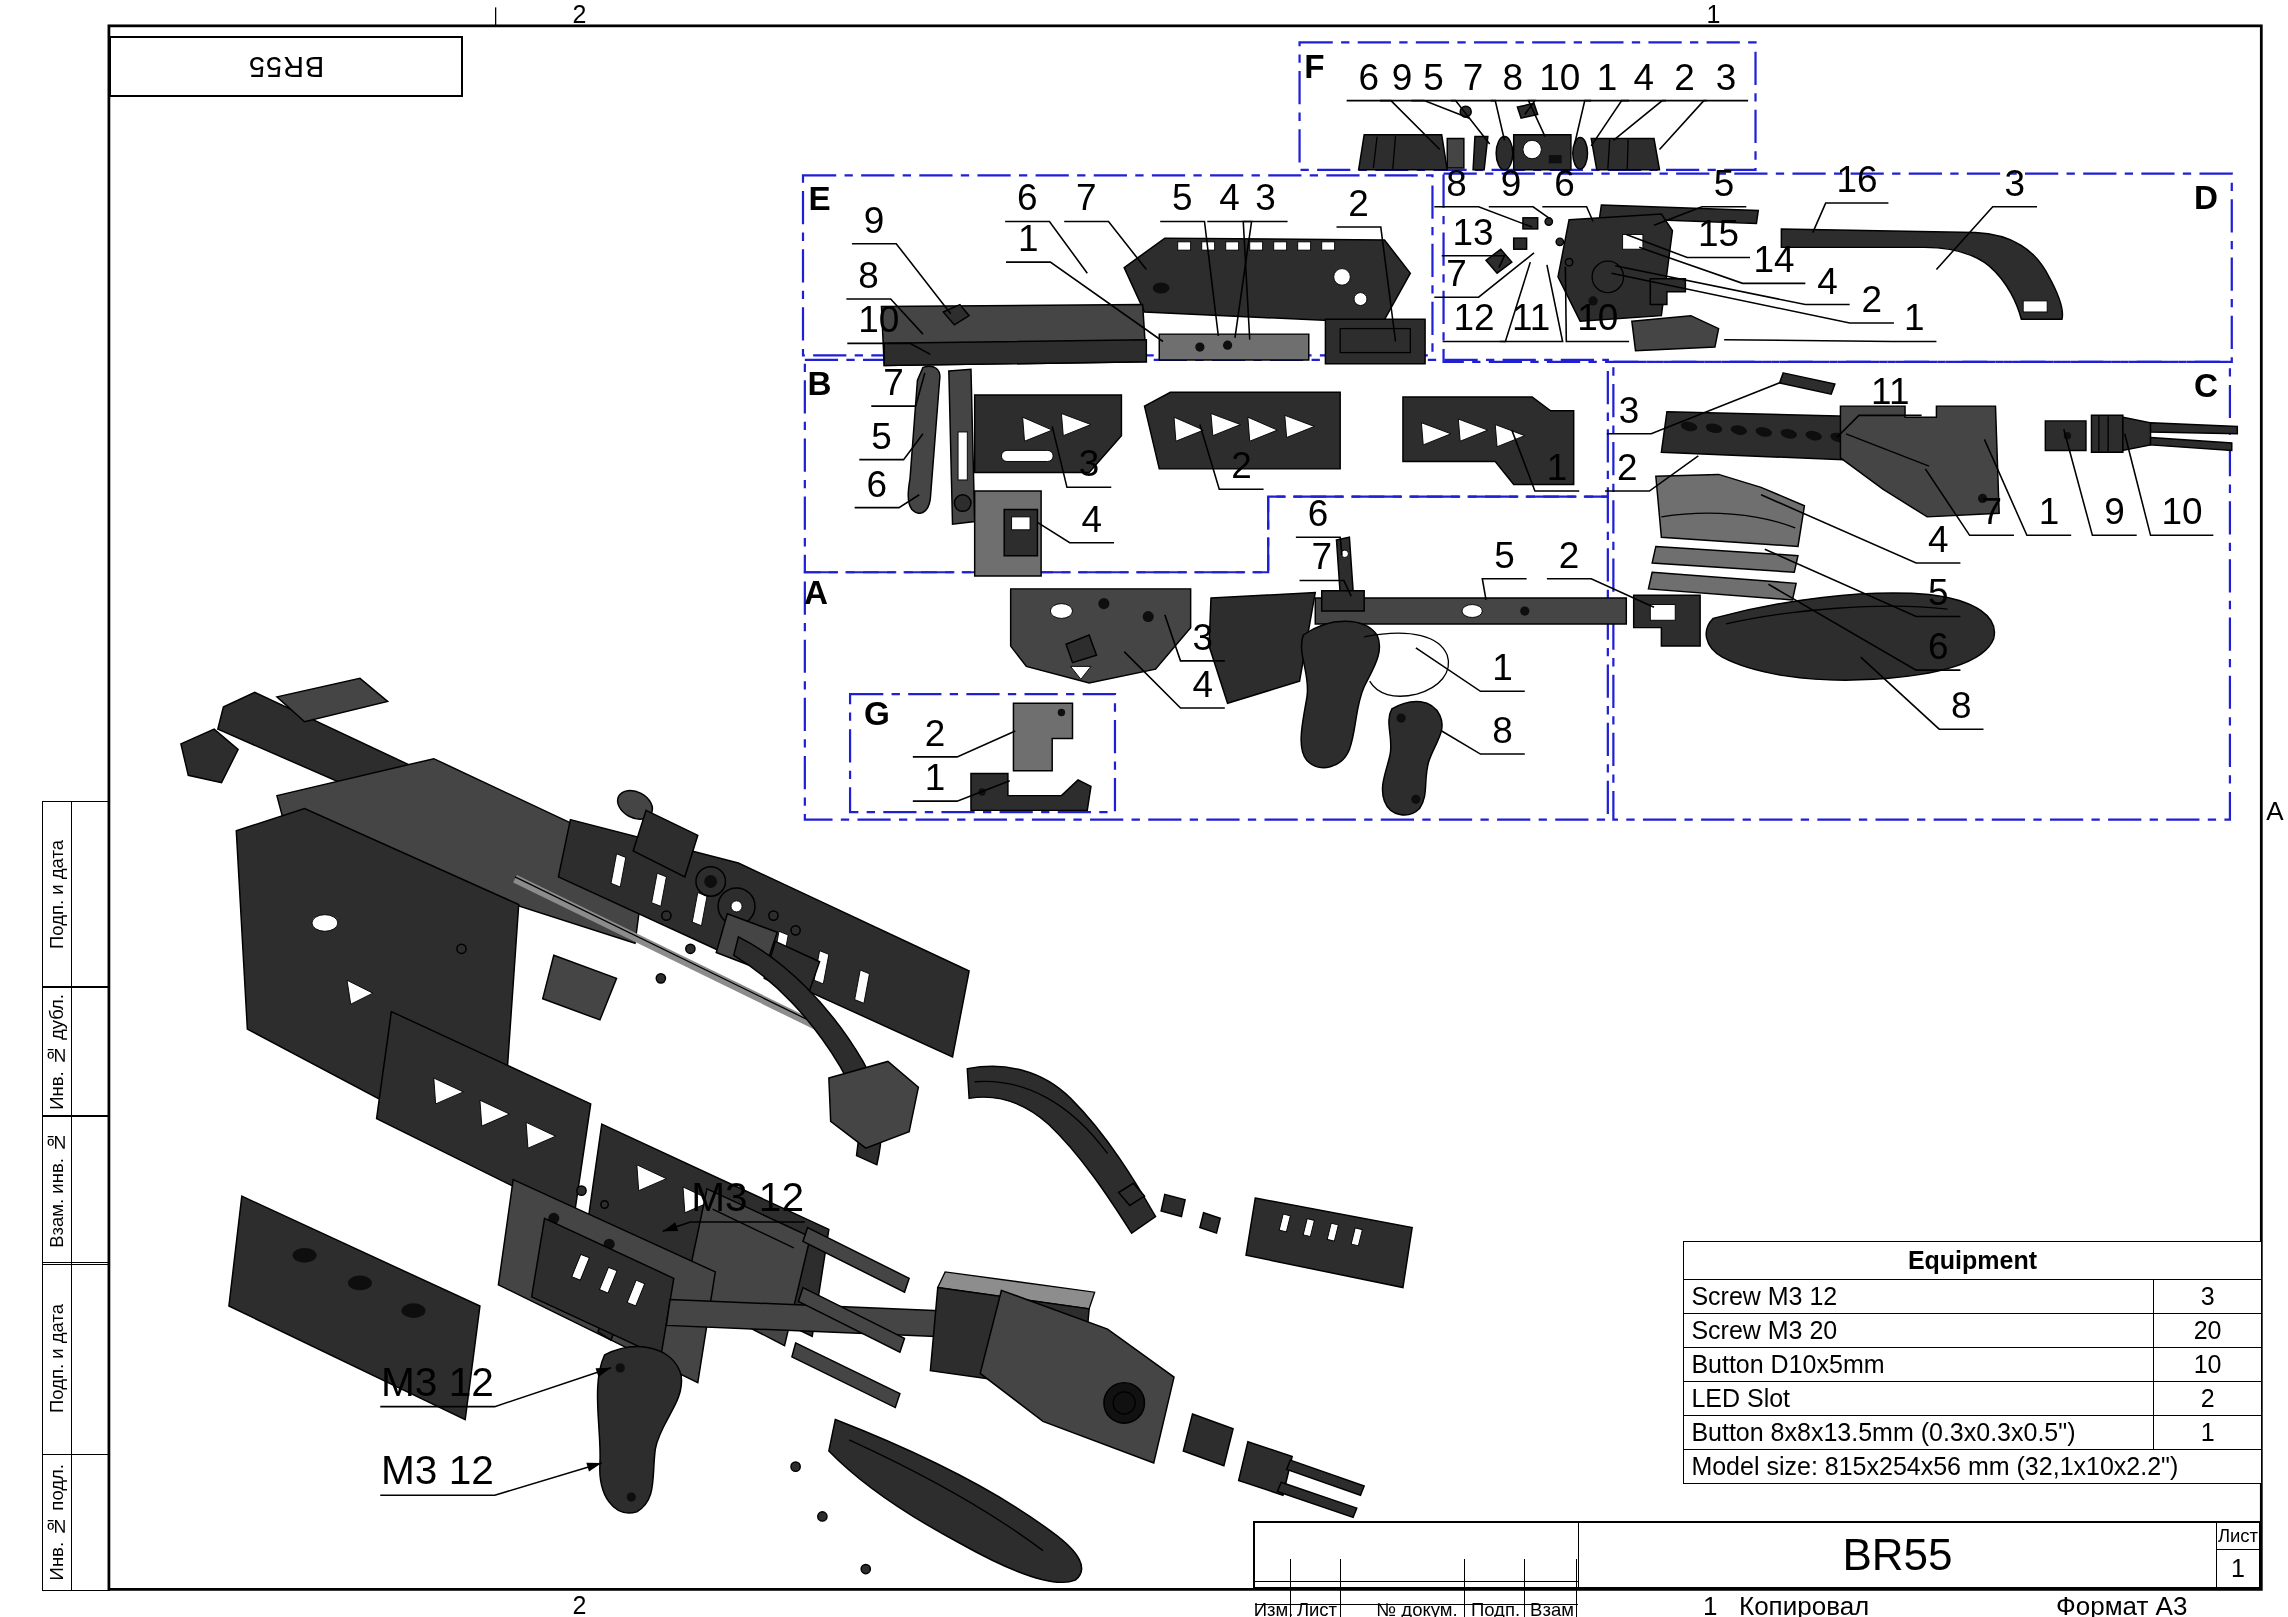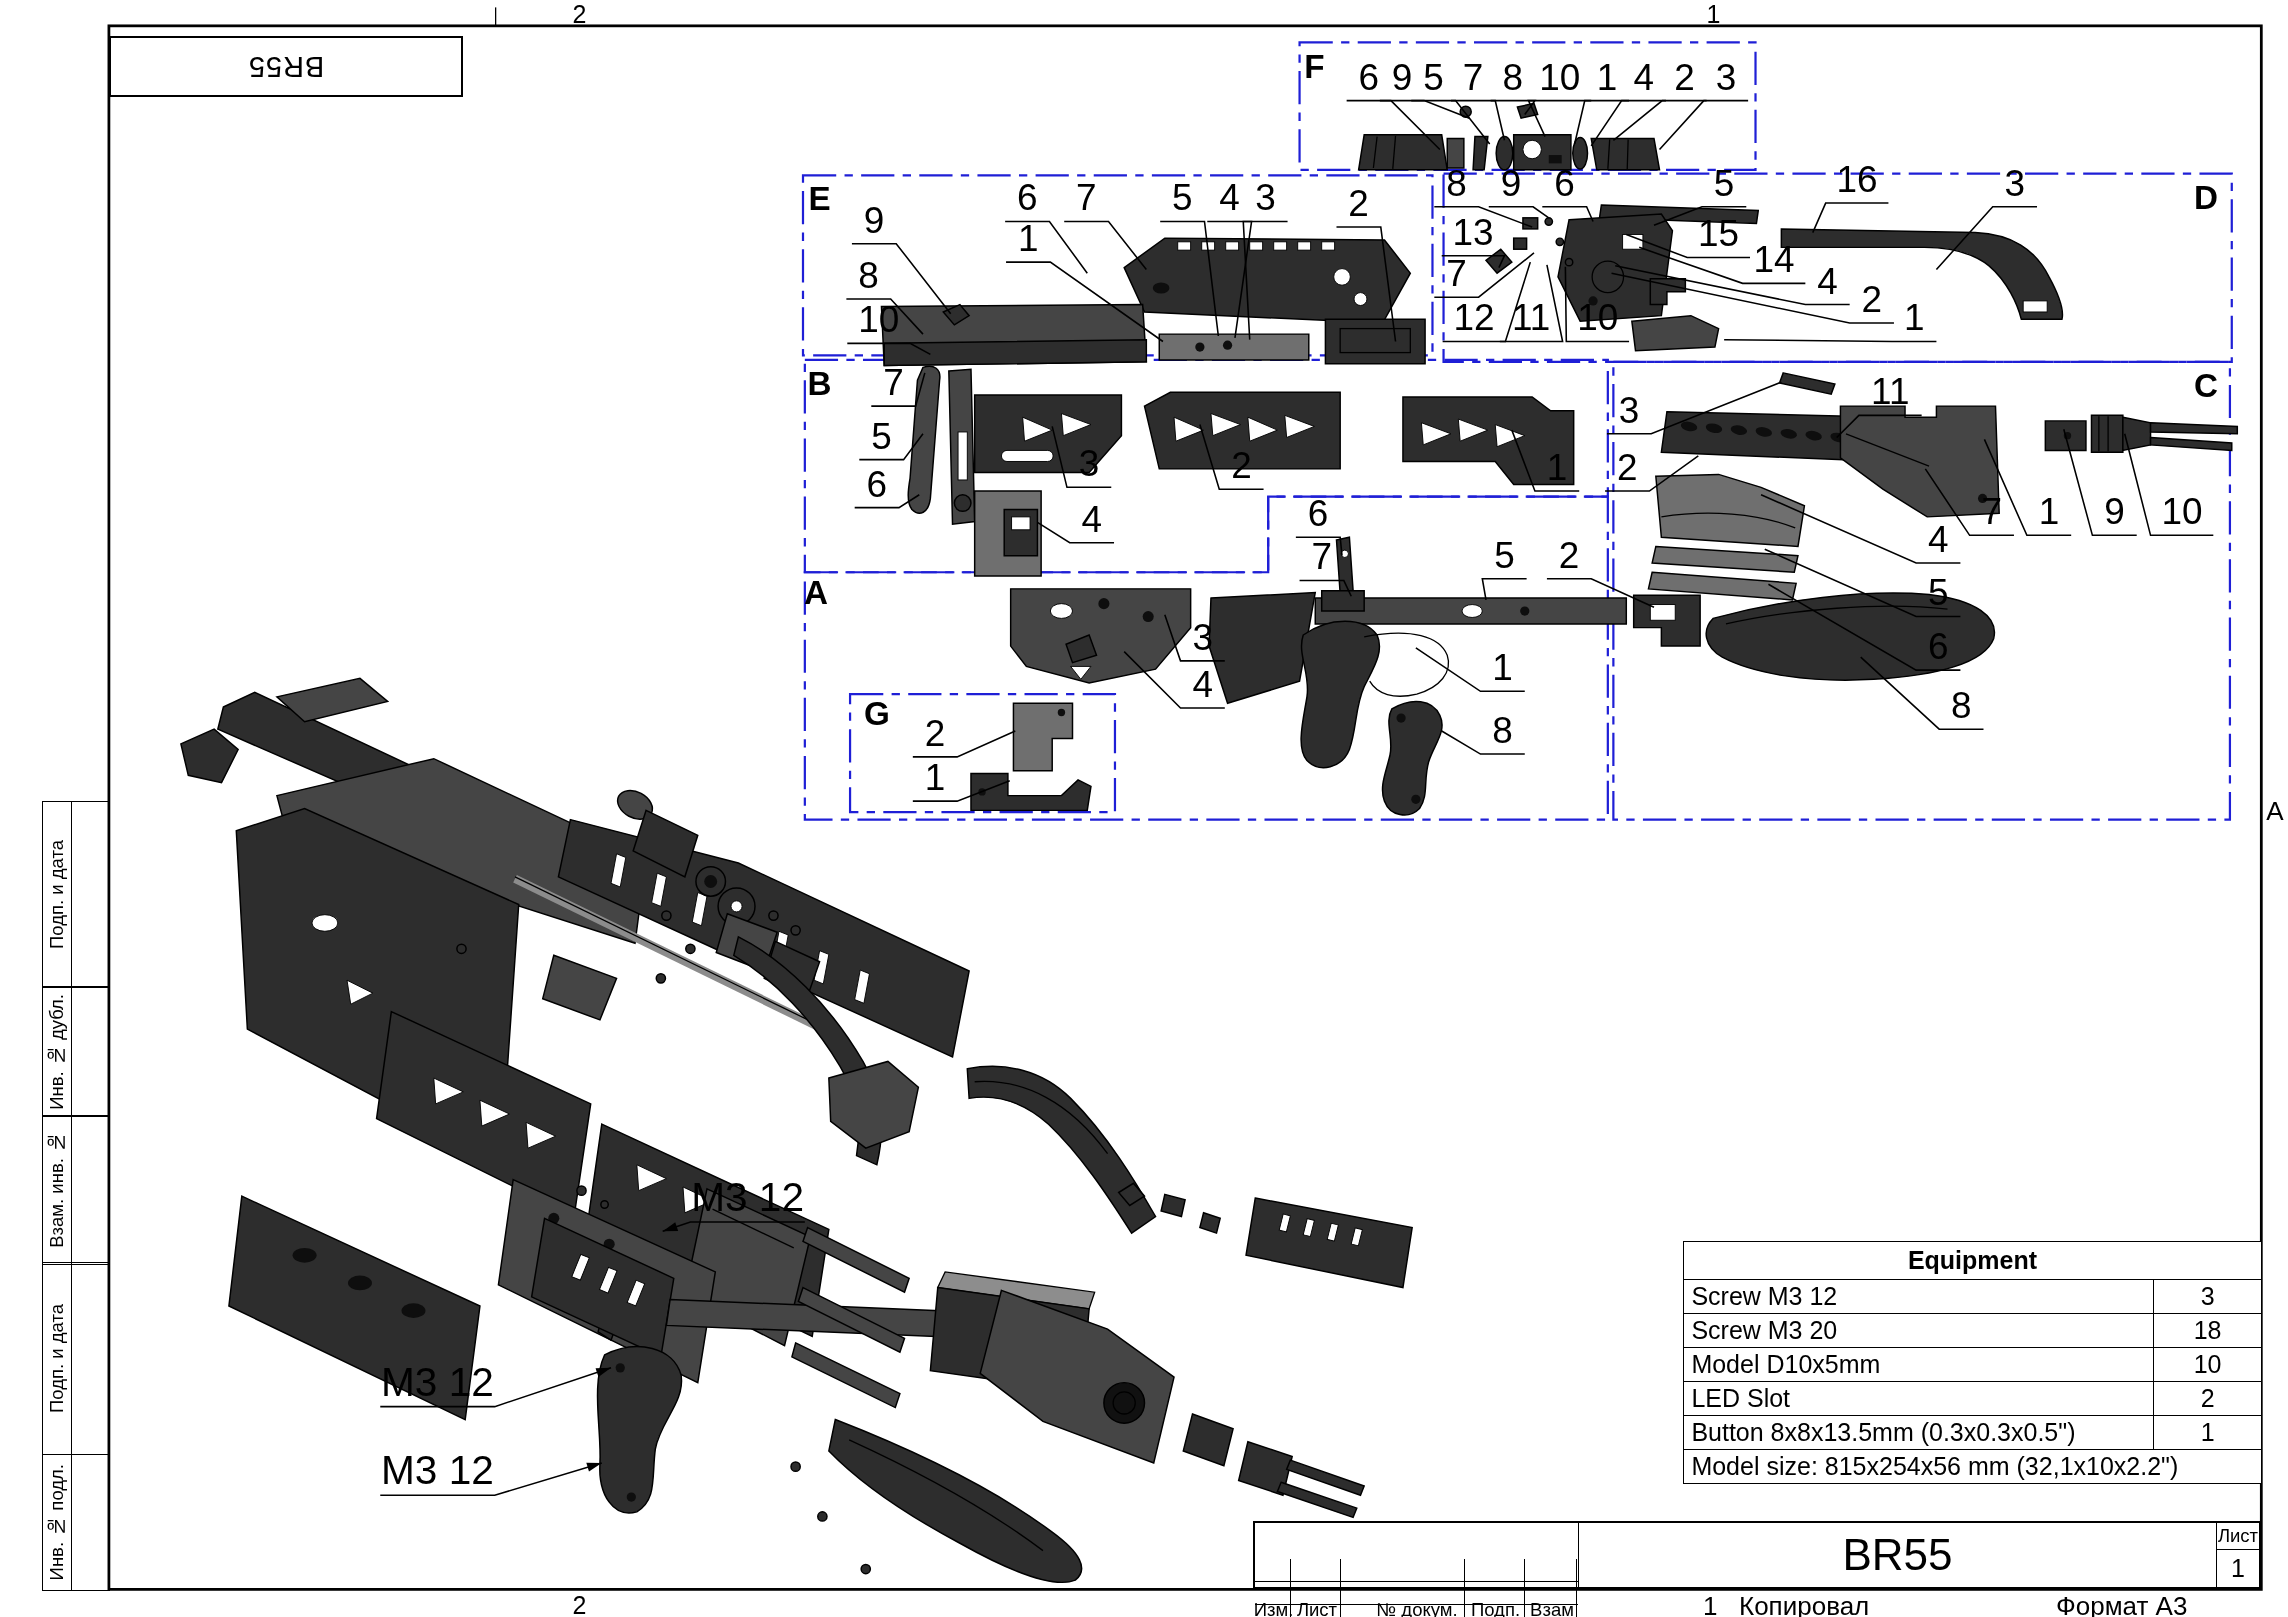--- a/index.html
+++ b/index.html
@@ -498,24 +498,24 @@
           <th colspan="2">Equipment</th>
         </tr>
       </thead>
   <tbody id="equip-body">
         <tr>
           <td>Screw M3 12</td>
           <td class="qty">3</td>
         </tr>
         <tr>
           <td>Screw M3 20</td>
-          <td class="qty">18</td>
-        </tr>
-        <tr>
-          <td>Model D10x5mm</td>
+          <td class="qty">20</td>
+        </tr>
+        <tr>
+          <td>Button D10x5mm</td>
           <td class="qty">10</td>
         </tr>
         <tr>
           <td>LED Slot</td>
           <td class="qty">2</td>
         </tr>
         <tr>
           <td>Button 8x8x13.5mm (0.3x0.3x0.5")</td>
           <td class="qty">1</td>
         </tr>

